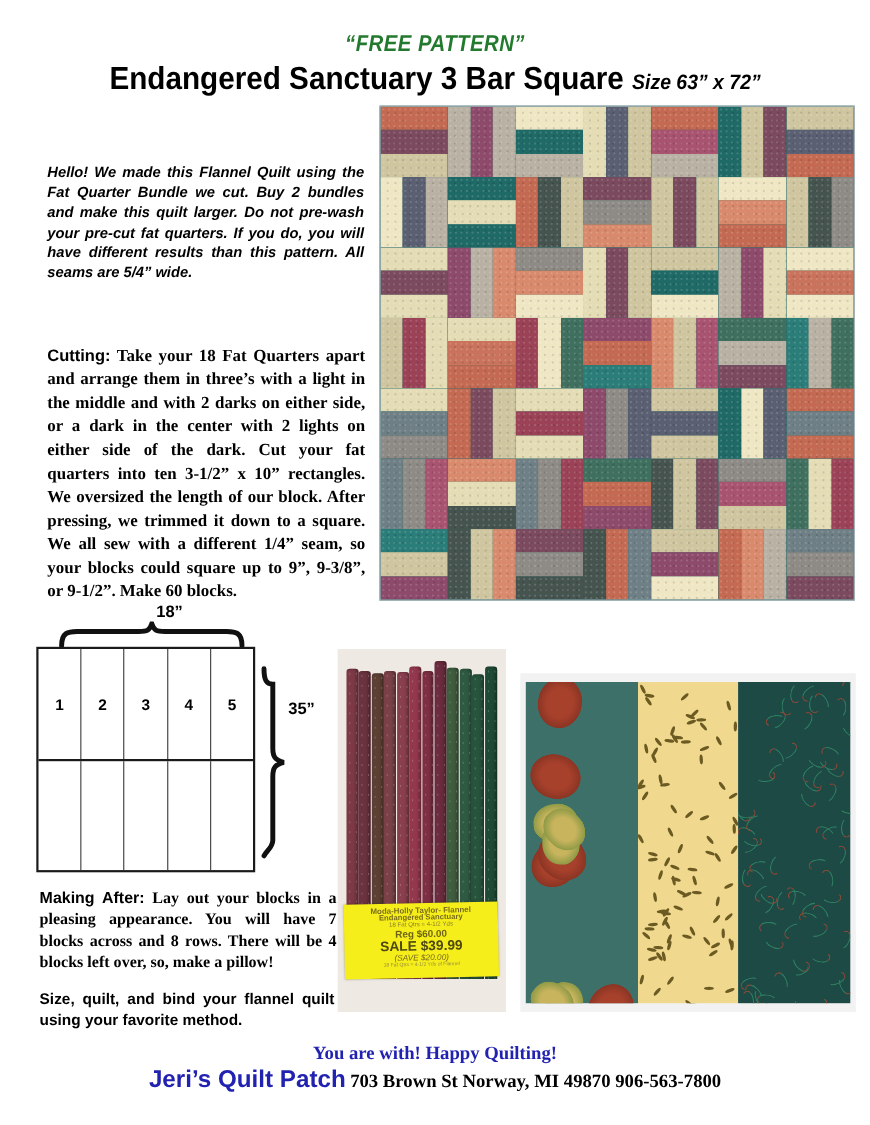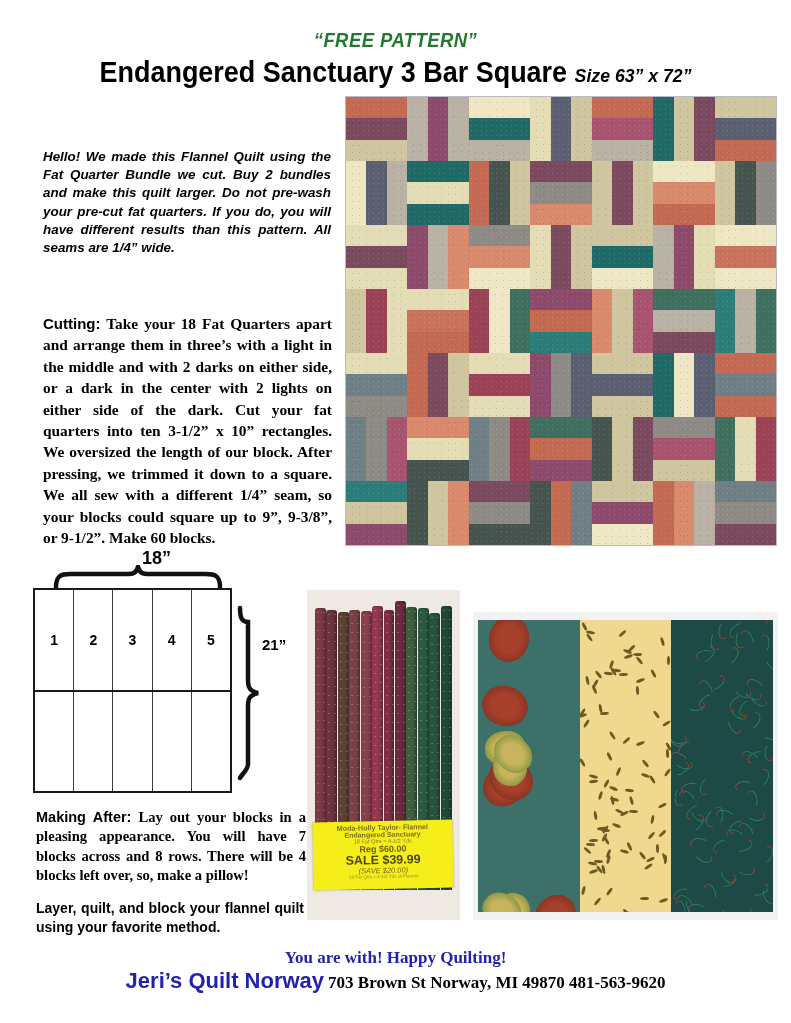--- a/index.html
+++ b/index.html
@@ -28,21 +28,21 @@
       font-family:"Liberation Serif",serif;font-size:14.6px;line-height:19.4px;
       text-align:justify;font-weight:bold;}
   #making-rows .lead{font-family:"Liberation Sans",sans-serif;font-size:14.5px;}
   #layer-text{position:absolute;left:36px;top:899px;width:268px;
       font-family:"Liberation Sans",sans-serif;font-weight:bold;font-size:14px;
       line-height:19px;text-align:justify;}
 
   
   #diagram{position:absolute;left:0;top:548px;width:300px;height:255px;}
   #dim-width-label{position:absolute;left:142px;top:0px;
-      font-family:"Liberation Sans",sans-serif;font-weight:bold;font-size:18px;}
+      font-family:"Liberation Sans",sans-serif;font-weight:bold;font-size:15px;}
   #dim-height-label{position:absolute;left:262px;top:88px;
       font-family:"Liberation Sans",sans-serif;font-weight:bold;font-size:15px;}
   .brace{position:absolute;}
   #grid{position:absolute;left:33px;top:40px;width:199px;height:205px;
       border:2.2px solid #1a1a1a;box-sizing:border-box;display:flex;flex-direction:column;}
   .grid-row{flex:1;display:flex;}
   .grid-row:first-child{border-bottom:2.2px solid #1a1a1a;}
   .grid-cell{flex:1;border-right:1.6px solid #3a3a3a;display:flex;
       align-items:center;justify-content:center;
       font-family:"Liberation Sans",sans-serif;font-weight:bold;font-size:14px;
@@ -114,35 +114,35 @@
 </head>
 <body>
 
 <div id="free-pattern">“FREE PATTERN”</div>
 
 <div id="main-title">
   <span>Endangered Sanctuary 3 Bar Square</span>
   <span class="size">Size 63” x 72”</span>
 </div>
 
-<div id="intro-text">Hello!   We made this Flannel Quilt using the Fat Quarter Bundle we cut.   Buy 2 bundles and make this quilt larger.   Do not pre-wash your pre-cut fat quarters.  If you do, you will have different results than this pattern. All seams are 1/4” wide.</div>
+<div id="intro-text">Hello!   We made this Flannel Quilt using the Fat Quarter Bundle we cut.   Buy 2 bundles and make this quilt larger.   Do not pre-wash your pre-cut fat quarters.  If you do, you will have different results than this pattern. All seams are 5/4” wide.</div>
 
 <div id="cutting-text">
   <span class="lead">Cutting:</span><span> Take your 18 Fat Quarters apart and arrange them in three’s with a light in the middle and with 2 darks on either side, or a dark in the center with 2 lights on either side of the dark.  Cut your fat quarters into ten 3-1/2” x 10” rectangles.  We oversized the length of our block.  After pressing, we trimmed it down to a square.  We all sew with a different 1/4” seam, so your blocks could square up to 9”, 9-3/8”, or 9-1/2”. Make 60 blocks.</span>
 </div>
 
 <div id="diagram">
 
   <div id="dim-width-label">18”</div>
 
   <svg class="brace" style="left:52px;top:17px;" width="172" height="24" viewBox="0 0 172 24">
     <path d="M4,22 C4,10 10,9 18,9 L74,9 C82,9 84,8 86,2 C88,8 90,9 98,9 L154,9 C162,9 168,10 168,22" fill="none" stroke="#111" stroke-width="4.5" stroke-linecap="round"></path>
   </svg>
 
-  <div id="dim-height-label">21”</div>
+  <div id="dim-height-label">35”</div>
 
   <svg class="brace" style="left:236px;top:56px;" width="26" height="178" viewBox="0 0 26 178">
     <path d="M4,4 C4,14 6,18 12,18 L12,76 C12,84 14,87 22,89 C14,91 12,94 12,102 L12,160 C12,166 6,170 4,174" fill="none" stroke="#111" stroke-width="4.5" stroke-linecap="round"></path>
   </svg>
 
   <div id="grid">
     <div class="grid-row">
       <div class="grid-cell">1</div>
       <div class="grid-cell">2</div>
       <div class="grid-cell">3</div>
@@ -156,21 +156,21 @@
       <div class="grid-cell"></div>
       <div class="grid-cell"></div>
     </div>
   </div>
 </div>
 
 <div id="making-rows">
   <span class="lead">Making After:</span><span> Lay out your blocks in a pleasing appearance.  You will have 7 blocks across and 8 rows. There will be 4 blocks left over, so, make a pillow!</span>
 </div>
 
-<div id="layer-text">Layer, quilt, and block your flannel quilt using your favorite method.</div>
+<div id="layer-text">Size, quilt, and bind your flannel quilt using your favorite method.</div>
 
 <div class="photo" id="quilt-photo">
     <div class="qblock h" style="left: 0px; top: 0px; width: 61.4286px; height: 64px;">
       <div class="qbar" style="background: rgb(197, 106, 82);"></div>
       <div class="qbar" style="background: rgb(123, 74, 94);"></div>
       <div class="qbar" style="background: rgb(207, 198, 160);"></div>
     </div>
     <div class="qblock" style="left: 61.4286px; top: 0px; width: 61.4286px; height: 64px;">
       <div class="qbar" style="background: rgb(185, 178, 164);"></div>
       <div class="qbar" style="background: rgb(141, 74, 107);"></div>
@@ -615,15 +615,15 @@
         <div class="swirl" style="left: 70.2204px; top: 131.709px; transform: rotate(27.786deg);"></div>
         <div class="swirl" style="left: 23.5548px; top: 231.048px; transform: rotate(206.299deg);"></div>
         <div class="swirl" style="left: 74.1825px; top: 95.4169px; transform: rotate(119.039deg);"></div>
         <div class="swirl" style="left: 37.5461px; top: 189.566px; transform: rotate(95.587deg);"></div>
       </div>
   </div>
 </div>
 
 <div id="footer-line1">You are with!  Happy Quilting!</div>
 <div id="footer-line2">
-  <span id="shop-name">Jeri’s Quilt Norway</span>
-  <span id="shop-address">703 Brown St  Norway, MI 49870   481-563-9620</span>
+  <span id="shop-name">Jeri’s Quilt Patch</span>
+  <span id="shop-address">703 Brown St  Norway, MI 49870   906-563-7800</span>
 </div>
 
 </body></html>

